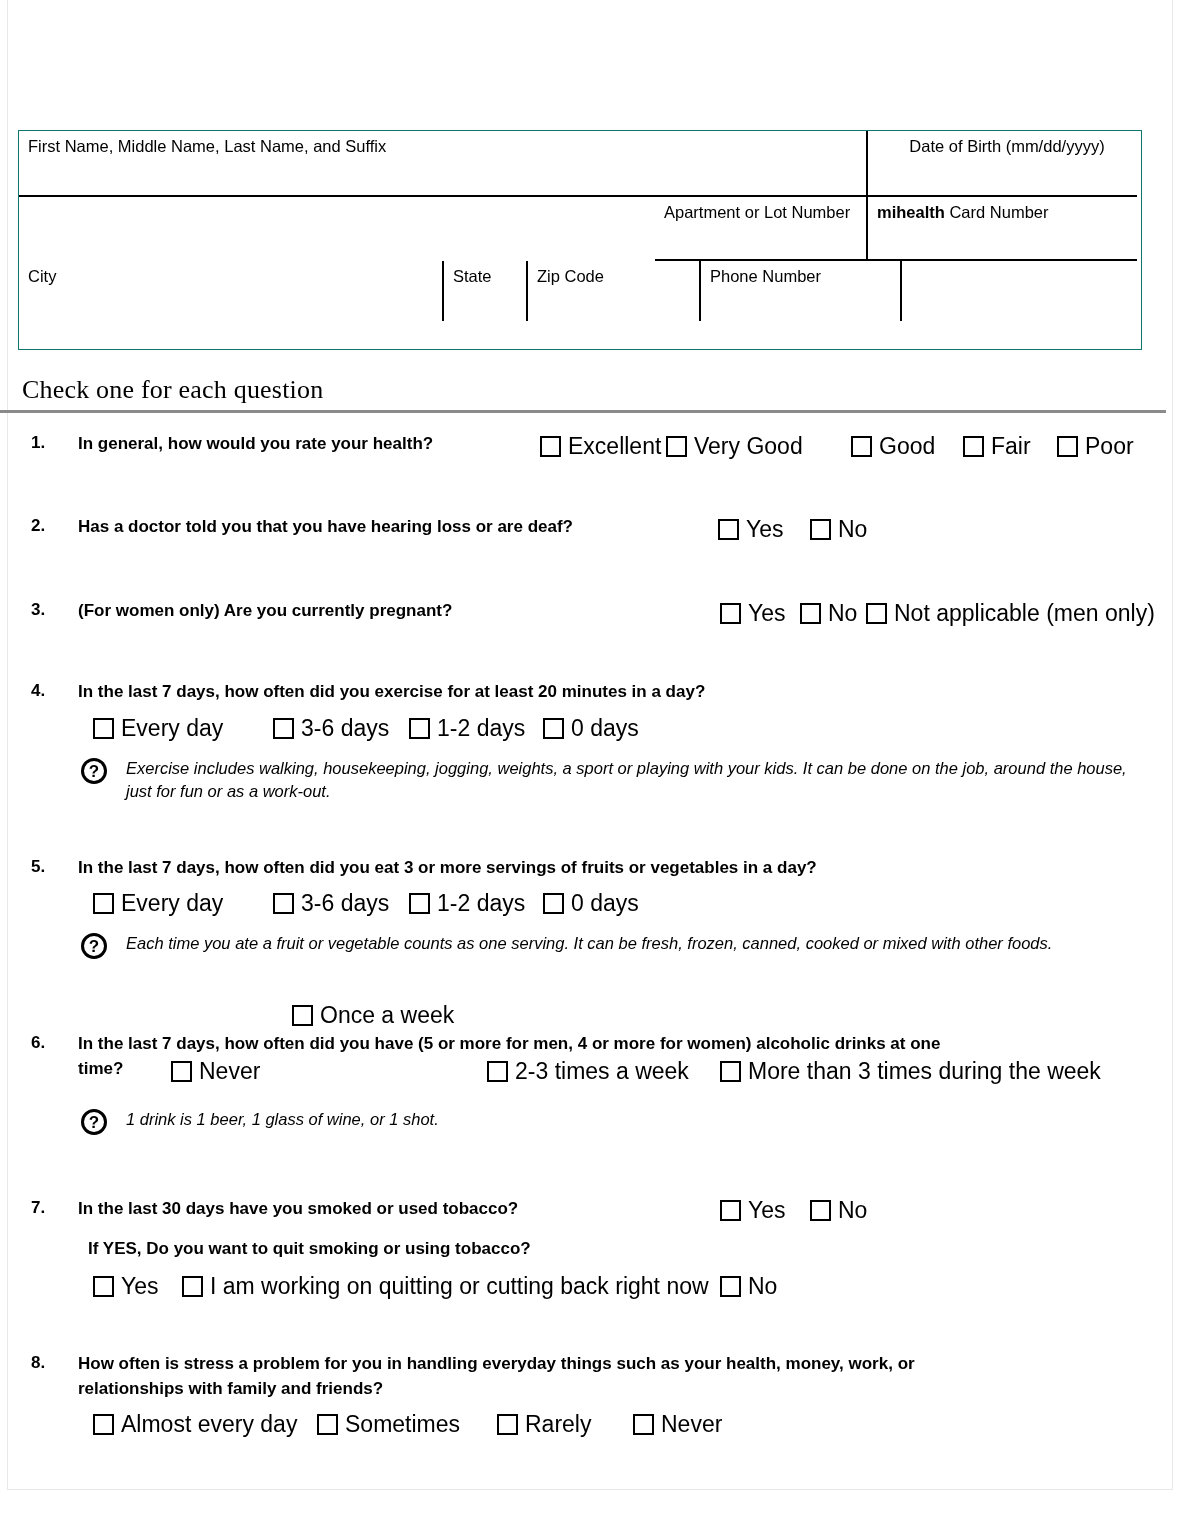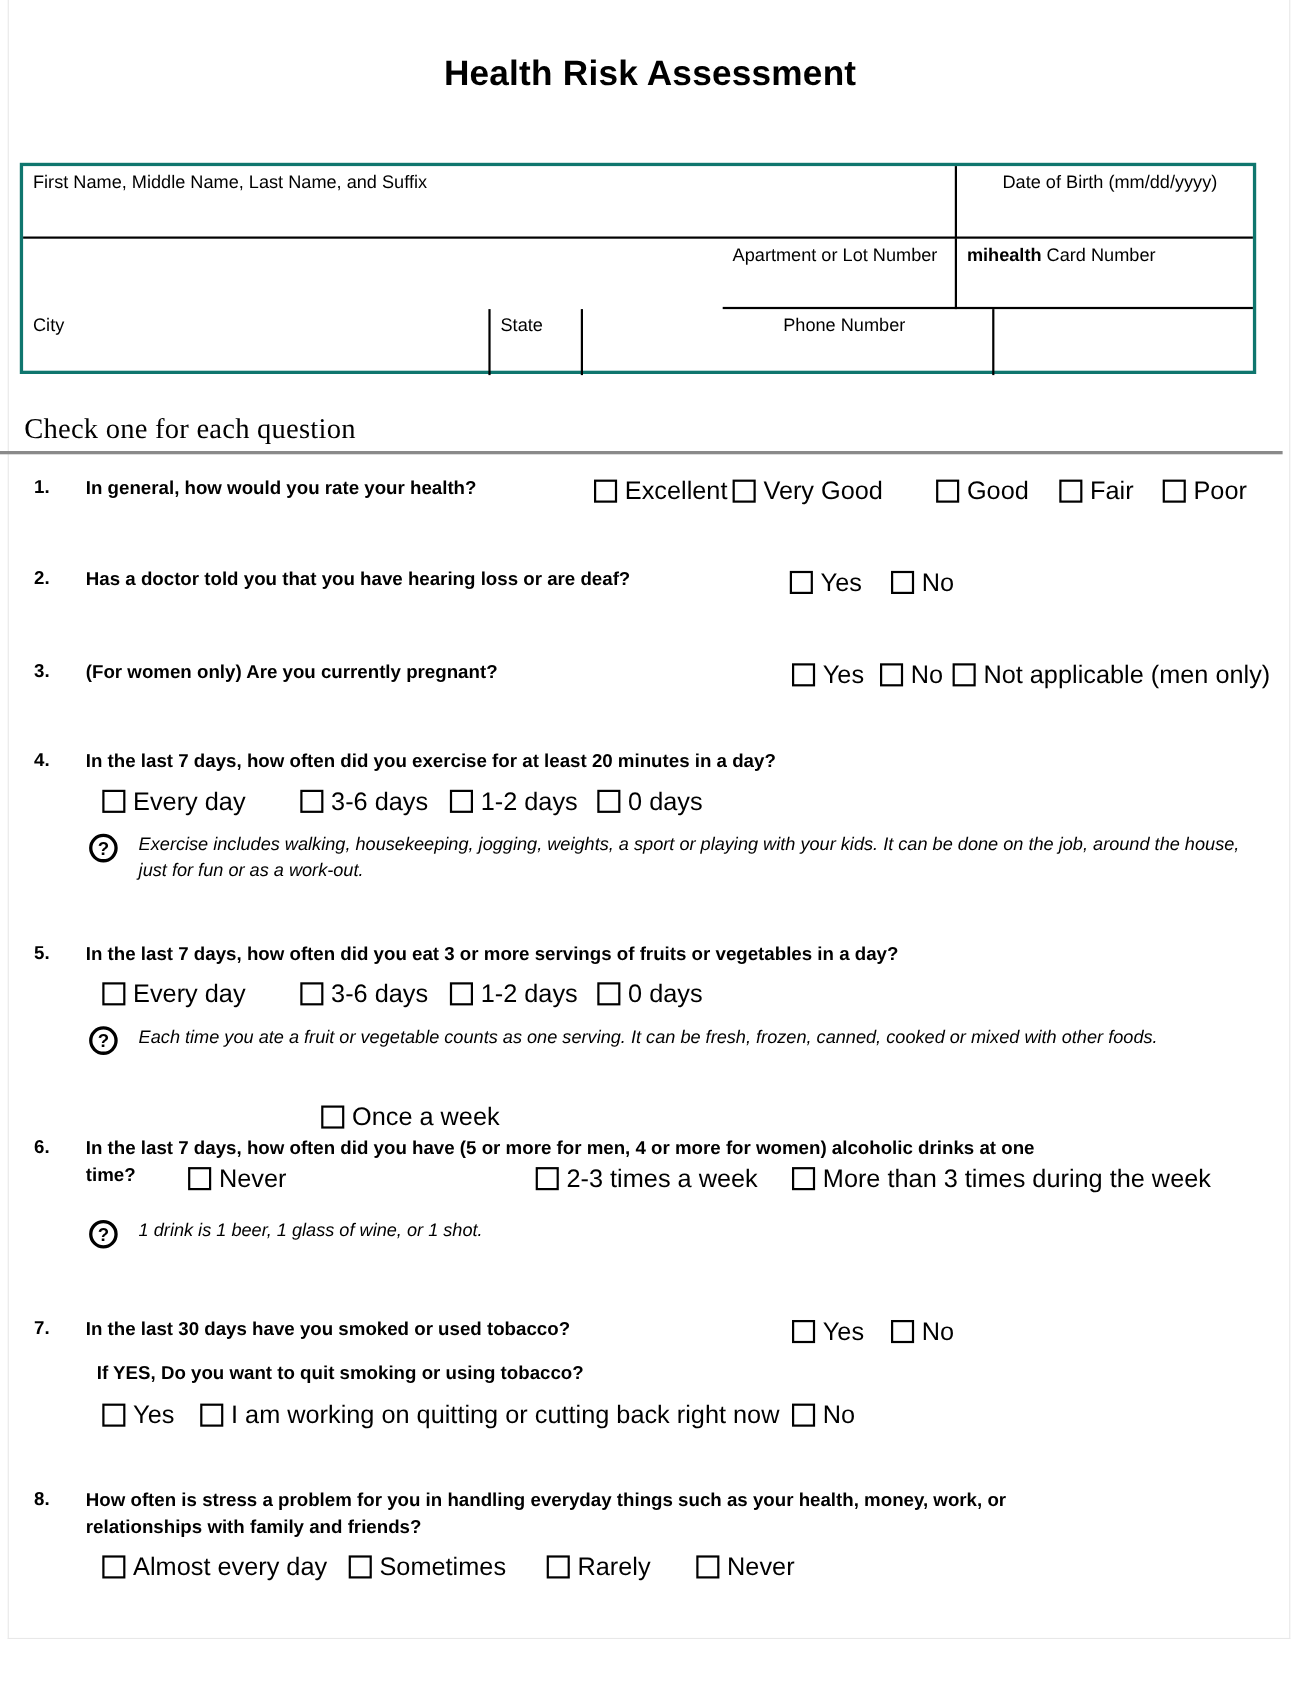--- a/index.html
+++ b/index.html
@@ -44,24 +44,24 @@
     text-align: center;
     font-size: 32px;
     font-weight: bold;
     letter-spacing: 0.2px;
   }
 
   
   .demo-table {
     position: absolute;
     left: 18px;
-    top: 148px;
+    top: 130px;
     width: 1124px;
-    height: 192px;
-    border: 3px solid #0f766e;
+    height: 220px;
+    border: 1px solid #0f766e;
   }
   .demo-cell {
     position: absolute;
     border-right: 2px solid #000;
     border-bottom: 2px solid #000;
     padding: 6px 0 0 9px;
     font-size: 16.5px;
     line-height: 1.15;
     overflow: hidden;
     white-space: nowrap;
@@ -177,21 +177,20 @@
 </style>
 </head>
 <body>
 
 <div class="page">
 
   <div class="scan-edge-left"></div>
   <div class="scan-edge-right"></div>
   <div class="scan-edge-bottom"></div>
 
-  <div class="form-title">Health Risk Assessment</div>
 
   <div class="demo-table">
     <div class="demo-cell c-name">
       <span>First Name, Middle Name, Last Name, and Suffix</span>
     </div>
     <div class="demo-cell c-dob no-r">
       <span>Date of Birth (mm/dd/yyyy)</span>
     </div>
 
     <div class="demo-cell c-apt">
@@ -200,20 +199,23 @@
     <div class="demo-cell c-mih no-r">
       <b>mihealth</b><span> Card Number</span>
     </div>
 
     <div class="demo-cell c-city no-b">
       <span>City</span>
     </div>
     <div class="demo-cell c-state no-b">
       <span>State</span>
     </div>
+    <div class="demo-cell c-zip no-b">
+      <span>Zip Code</span>
+    </div>
     <div class="demo-cell c-phone no-b">
       <span>Phone Number</span>
     </div>
   </div>
 
   <div class="section-header">Check one for each question</div>
   <div class="section-rule"></div>
 
   <div class="q" style="top:0;">
     <div class="q-num" style="top:433px;">1.</div>

